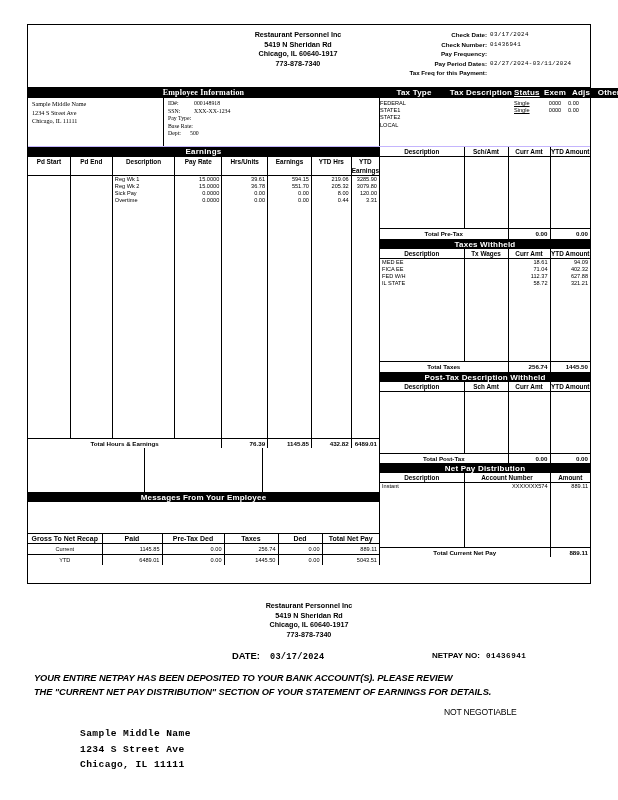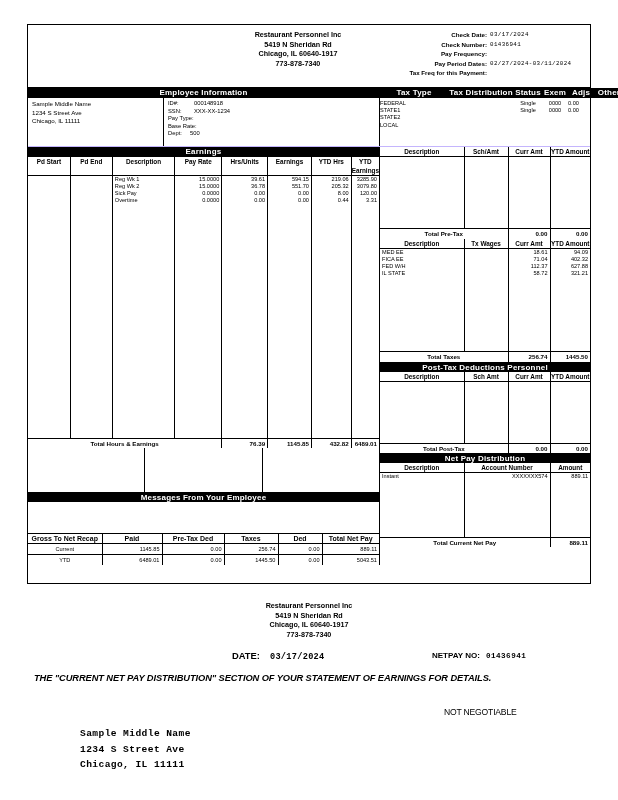--- a/index.html
+++ b/index.html
@@ -53,33 +53,33 @@
   .chk-block {
     position: absolute; left: 350px; top: 5px; width: 212px;
     font-size: 6.2px; line-height: 9.6px;
   }
   .chk-row { display: flex; }
   .chk-lab { flex: 0 0 112px; text-align: right; font-weight: bold; padding-right: 3px; }
   .chk-val { flex: 1; font-family: "Liberation Mono", monospace; font-size: 5.8px; letter-spacing: .4px; }
 
   
   .empband { display: flex; border-top: 1px solid #000; }
-  .emp-left  { flex: 0 0 352px; border-right: 1px solid #000; }
+  .emp-left  { flex: 0 0 352px; border-right: 1px solid #000; font-family: Liberation Serif, serif; }
   .emp-right { flex: 1; }
 
   .emp-split { display: flex; }
   .emp-name { flex: 0 0 135px; padding: 2px 0 0 4px; font-size: 6.2px; line-height: 8.6px; }
   .emp-ids  { flex: 1; padding: 2px 0 0 0; font-size: 5.8px; line-height: 7.6px; border-left: 1px solid #000;}
   .id-row { display: flex; padding-left: 4px; }
   .id-lab { flex: 0 0 26px; }
   .id-val { flex: 1; }
   .tt-body { display: flex; font-size: 5.6px; line-height: 7.2px; }
   .tt-c1 { flex: 0 0 68px; }
   .tt-c2 { flex: 0 0 66px; }
-  .tt-c3 { flex: 0 0 28px; text-align: center; }
+  .tt-c3 { flex: 0 0 28px; text-align: left; text-decoration: underline; }
   .tt-c4 { flex: 0 0 26px; text-align: center; }
   .tt-c5 { flex: 0 0 26px; }
   .tt-c6 { flex: 1; }
 
   
   .body2 { display: flex; border-top: 1px solid #c4b5fd; }
   .col-left  { flex: 0 0 352px; border-right: 1px solid #000; }
   .col-right { flex: 1; }
   .earn-row td { border-right: 1px solid #000; }
 
@@ -185,21 +185,21 @@
               <div class="id-lab" style="flex:0 0 22px">Dept:</div>
               <div class="id-val">500</div>
             </div>
           </div>
         </div>
       </div>
 
       <div class="emp-right">
         <div class="hdrbar" style="display:flex; text-align:center;">
           <div class="tt-c1">Tax Type</div>
-          <div class="tt-c2">Tax Distribution</div>
+          <div class="tt-c2">Tax Description</div>
           <div class="tt-c3">Status</div>
           <div class="tt-c4">Exem</div>
           <div class="tt-c5">Adjs</div>
           <div class="tt-c6">Other Tax Information</div>
         </div>
         <div style="height:48px; padding-top:2px;">
           <div class="tt-body">
             <div class="tt-c1">FEDERAL</div>
             <div class="tt-c2"></div>
             <div class="tt-c3">Single</div>
@@ -396,20 +396,21 @@
             <td></td>
           </tr>
           <tr class="totrow">
             <td class="bt ctr" colspan="2" style="height:10px">Total Pre-Tax</td>
             <td class="bt bl num" style="padding-right:2px">0.00</td>
             <td class="bt bl num" style="padding-right:2px">0.00</td>
           </tr>
         </tbody>
           </table>
 
+        <div class="hdrbar bt">Taxes Withheld</div>
         <table>
           <colgroup>
               <col style="width:84px">
               <col style="width:44px">
               <col style="width:42px">
               <col>
             </colgroup>
           <tbody>
               <tr>
             <td class="colhdr br">Description</td>
@@ -448,21 +449,21 @@
             <td></td>
           </tr>
           <tr class="totrow">
             <td class="bt ctr" colspan="2" style="height:10px">Total Taxes</td>
             <td class="bt bl num" style="padding-right:2px">256.74</td>
             <td class="bt bl num" style="padding-right:2px">1445.50</td>
           </tr>
         </tbody>
           </table>
 
-        <div class="hdrbar bt">Post-Tax Deductions Personnel</div>
+        <div class="hdrbar bt">Post-Tax Description Withheld</div>
         <table>
           <colgroup>
               <col style="width:84px">
               <col style="width:44px">
               <col style="width:42px">
               <col>
             </colgroup>
           <tbody>
               <tr>
             <td class="colhdr br">Description</td>
@@ -526,20 +527,21 @@
 
   <div class="foot-date">
     <span>DATE:</span><span class="v">03/17/2024</span>
   </div>
 
   <div class="foot-advice">
     <span>NETPAY NO:</span><span class="v">01436941</span>
   </div>
 
   <div class="foot-msg">
+    <div>YOUR ENTIRE NETPAY HAS BEEN DEPOSITED TO YOUR BANK ACCOUNT(S). PLEASE REVIEW</div>
     <div>THE "CURRENT NET PAY DISTRIBUTION" SECTION OF YOUR STATEMENT OF EARNINGS FOR DETAILS.</div>
   </div>
 
   <div class="notneg">NOT NEGOTIABLE</div>
 
   <div class="addr">
     <div>Sample Middle Name</div>
     <div>1234 S Street Ave</div>
     <div>Chicago, IL 11111</div>
   </div>

